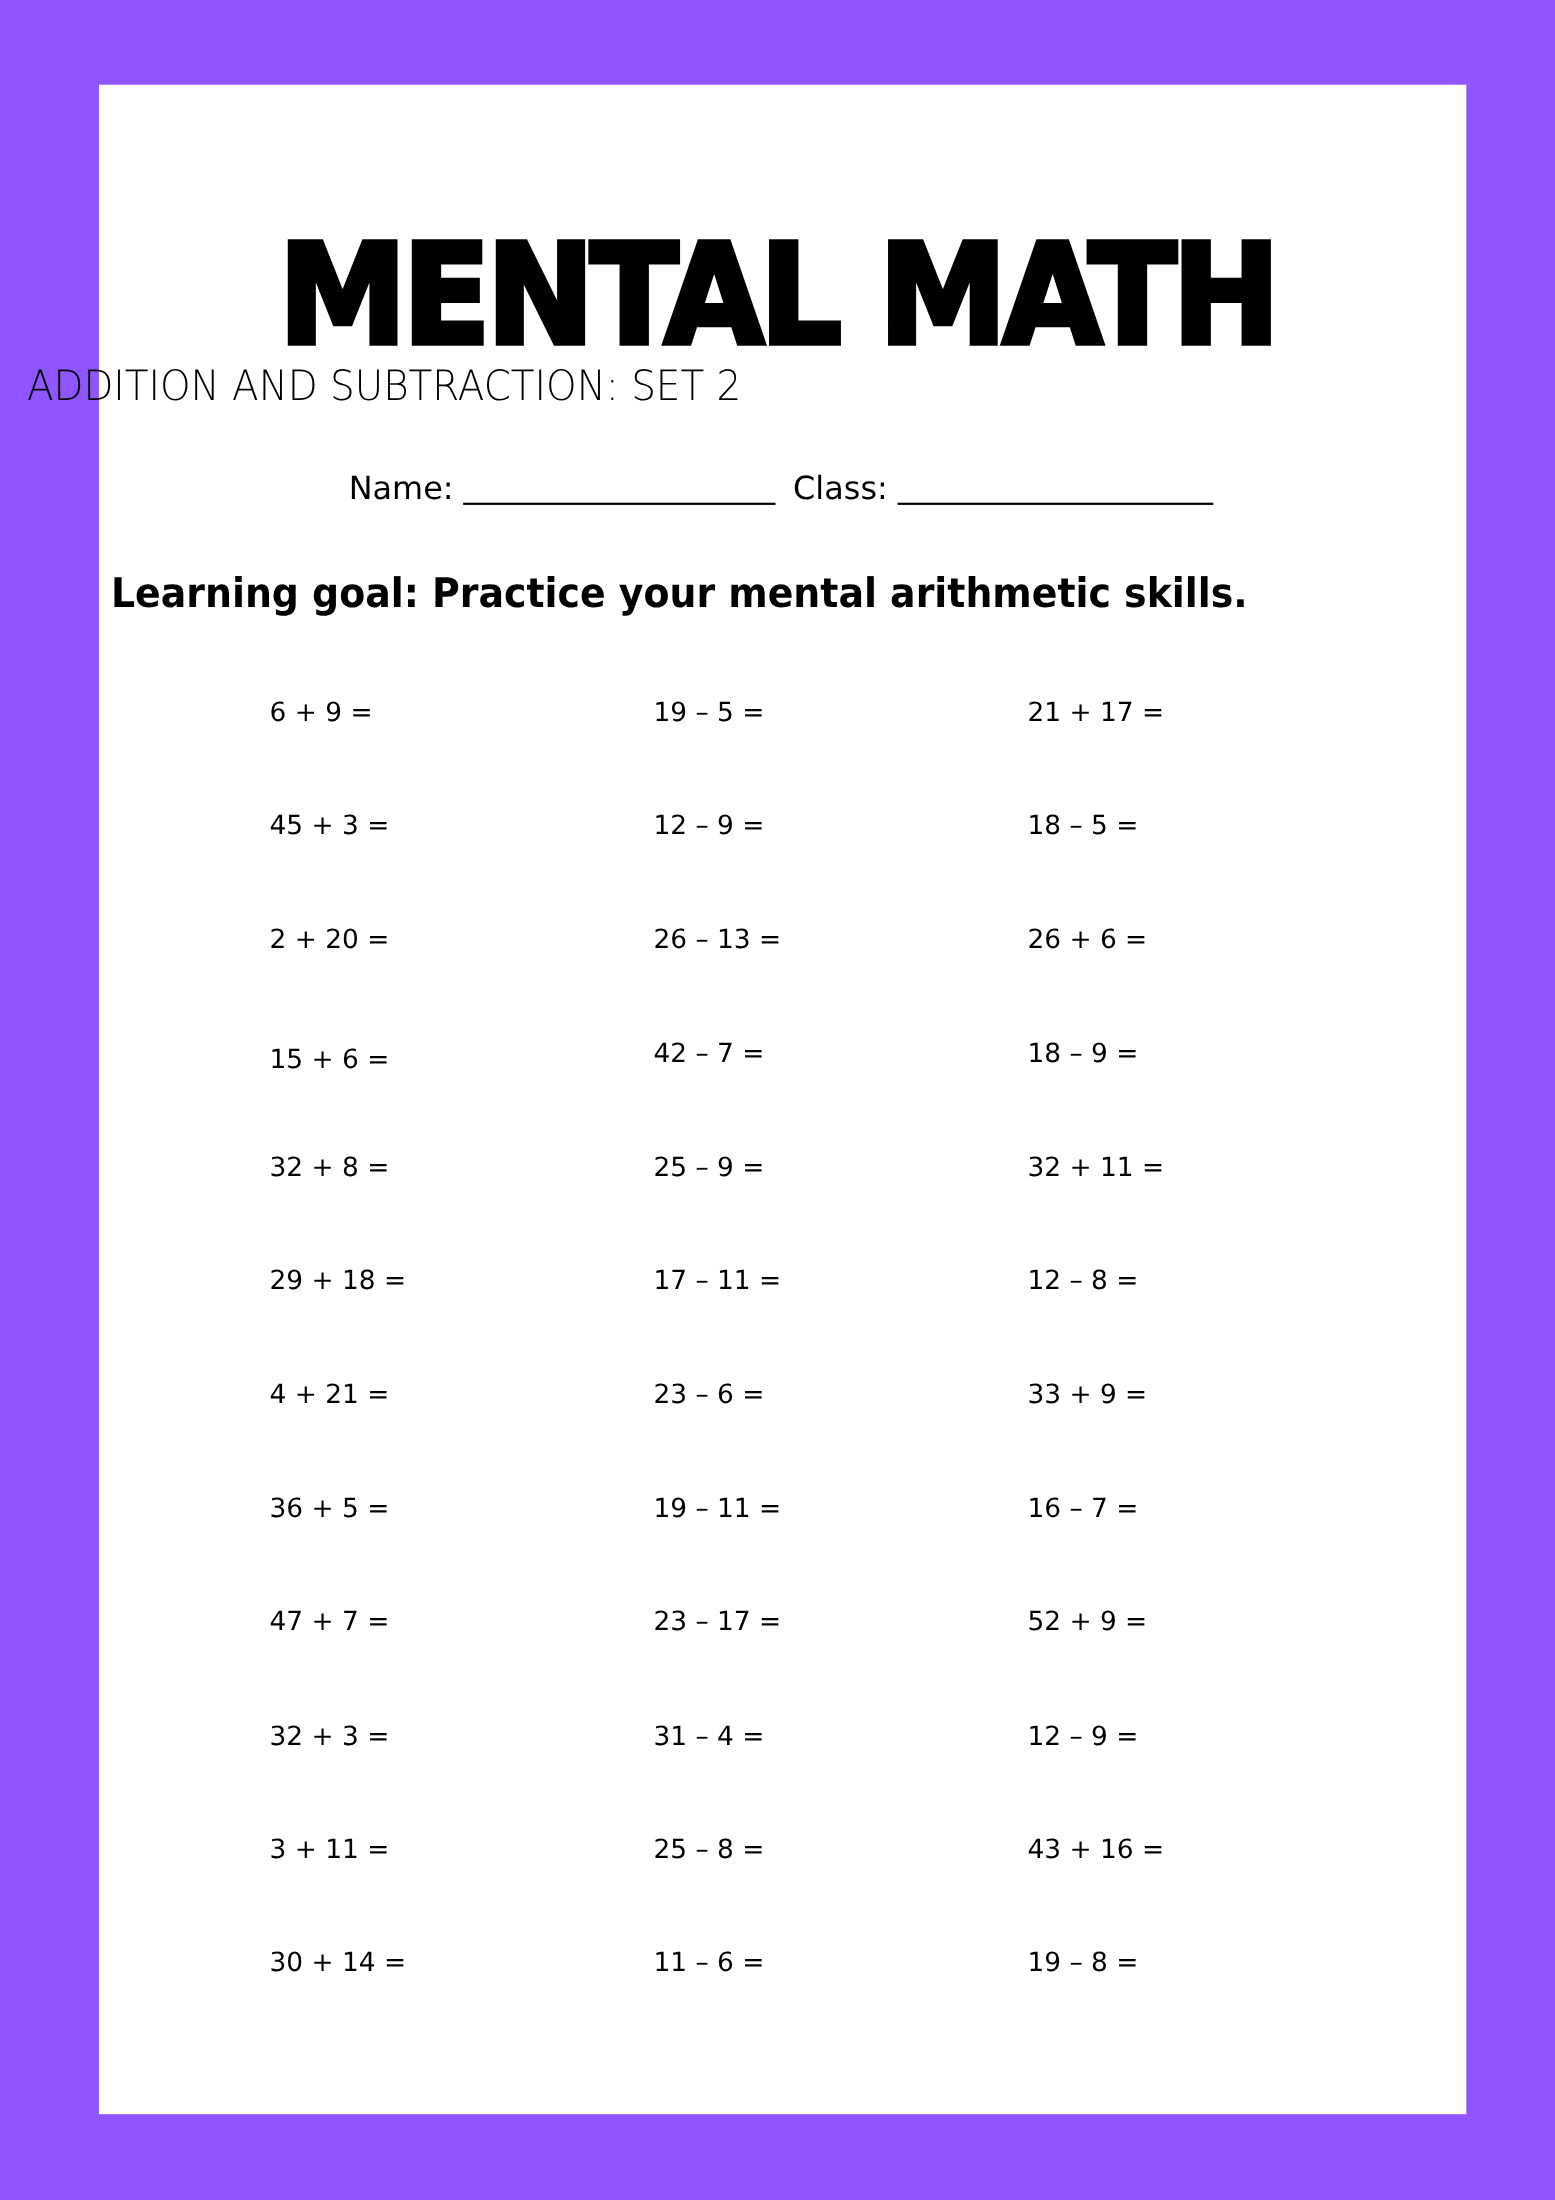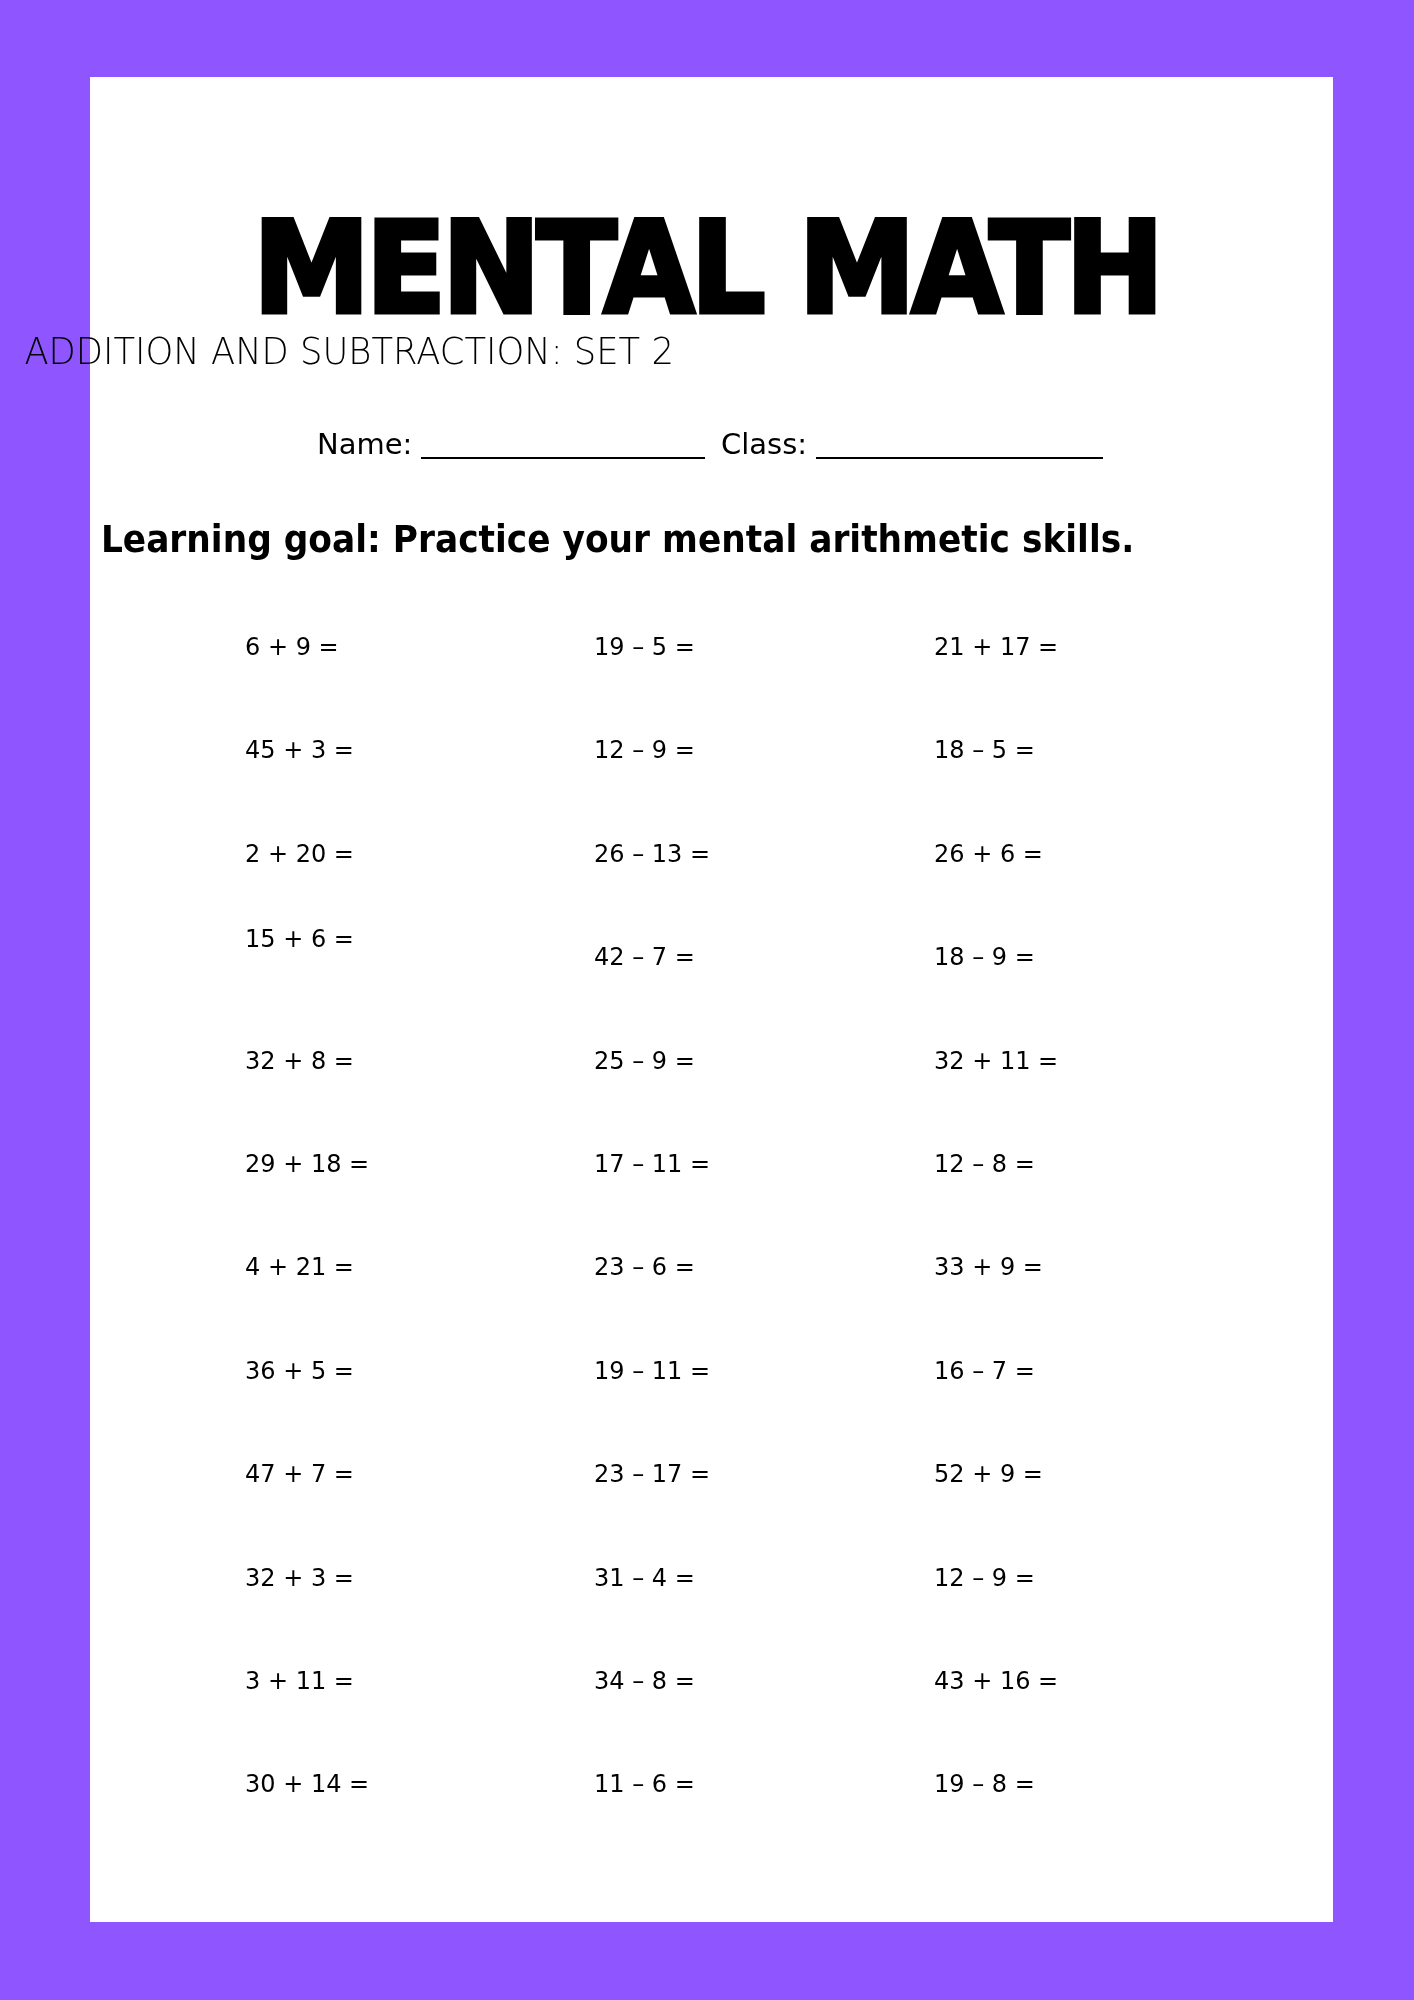--- a/index.html
+++ b/index.html
@@ -117,41 +117,41 @@
   <span class="class-line"></span>
 </div>
 
 <div class="goal"><span class="goal-inner">Learning goal: Practice your mental arithmetic skills.</span></div>
 
 <div class="grid">
 
   <div class="problem" style="left:245px;top:0px">6 + 9 =</div>
   <div class="problem" style="left:245px;top:103.4px">45 + 3 =</div>
   <div class="problem" style="left:245px;top:206.8px">2 + 20 =</div>
-  <div class="problem" style="left:245px;top:292px">15 + 6 =</div>
+  <div class="problem" style="left:245px;top:316px">15 + 6 =</div>
   <div class="problem" style="left:245px;top:413.6px">32 + 8 =</div>
   <div class="problem" style="left:245px;top:517px">29 + 18 =</div>
   <div class="problem" style="left:245px;top:620.4px">4 + 21 =</div>
   <div class="problem" style="left:245px;top:723.8px">36 + 5 =</div>
   <div class="problem" style="left:245px;top:827.2px">47 + 7 =</div>
   <div class="problem" style="left:245px;top:930.6px">32 + 3 =</div>
   <div class="problem" style="left:245px;top:1034px">3 + 11 =</div>
   <div class="problem" style="left:245px;top:1137.4px">30 + 14 =</div>
 
   <div class="problem" style="left:594px;top:0px">19 – 5 =</div>
   <div class="problem" style="left:594px;top:103.4px">12 – 9 =</div>
   <div class="problem" style="left:594px;top:206.8px">26 – 13 =</div>
   <div class="problem" style="left:594px;top:310.2px">42 – 7 =</div>
   <div class="problem" style="left:594px;top:413.6px">25 – 9 =</div>
   <div class="problem" style="left:594px;top:517px">17 – 11 =</div>
   <div class="problem" style="left:594px;top:620.4px">23 – 6 =</div>
   <div class="problem" style="left:594px;top:723.8px">19 – 11 =</div>
   <div class="problem" style="left:594px;top:827.2px">23 – 17 =</div>
   <div class="problem" style="left:594px;top:930.6px">31 – 4 =</div>
-  <div class="problem" style="left:594px;top:1034px">34 – 8 =</div>
+  <div class="problem" style="left:594px;top:1034px">25 – 8 =</div>
   <div class="problem" style="left:594px;top:1137.4px">11 – 6 =</div>
 
   <div class="problem" style="left:934px;top:0px">21 + 17 =</div>
   <div class="problem" style="left:934px;top:103.4px">18 – 5 =</div>
   <div class="problem" style="left:934px;top:206.8px">26 + 6 =</div>
   <div class="problem" style="left:934px;top:310.2px">18 – 9 =</div>
   <div class="problem" style="left:934px;top:413.6px">32 + 11 =</div>
   <div class="problem" style="left:934px;top:517px">12 – 8 =</div>
   <div class="problem" style="left:934px;top:620.4px">33 + 9 =</div>
   <div class="problem" style="left:934px;top:723.8px">16 – 7 =</div>

